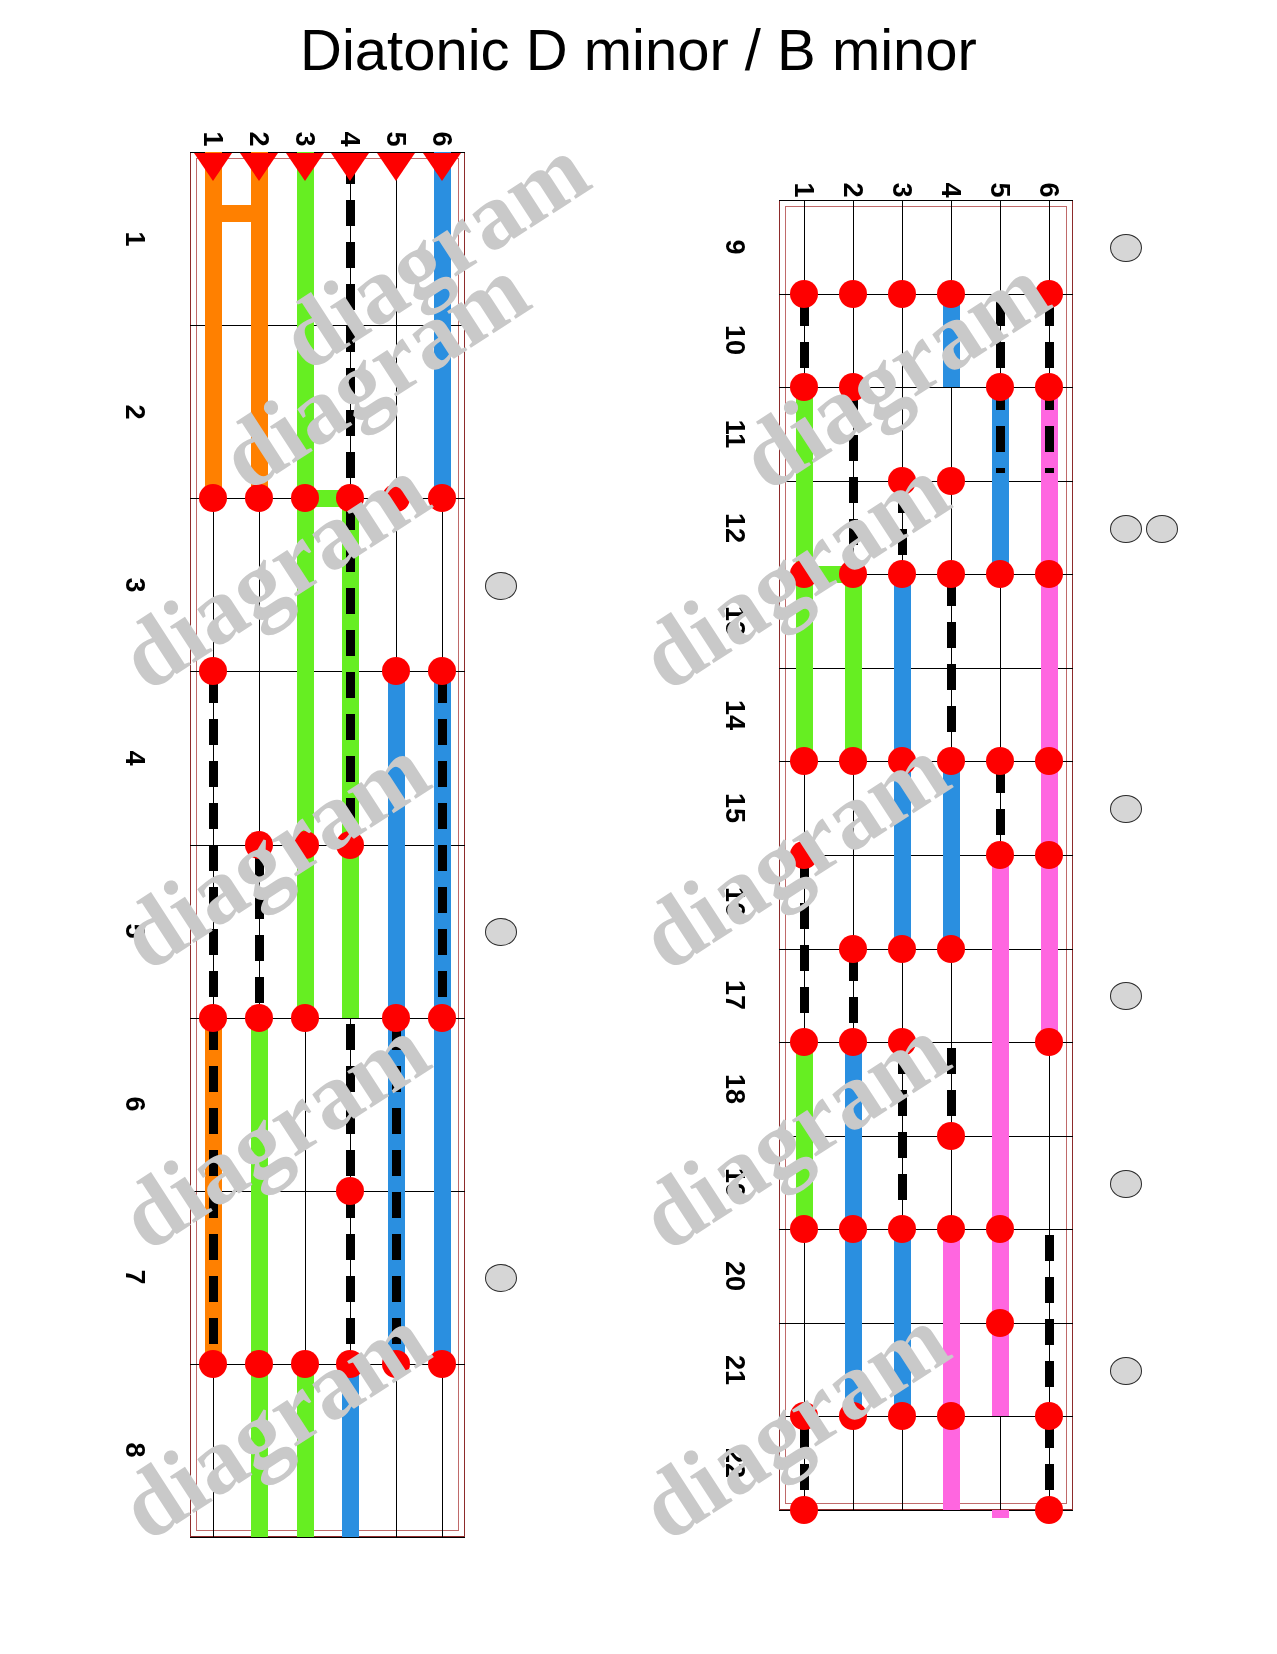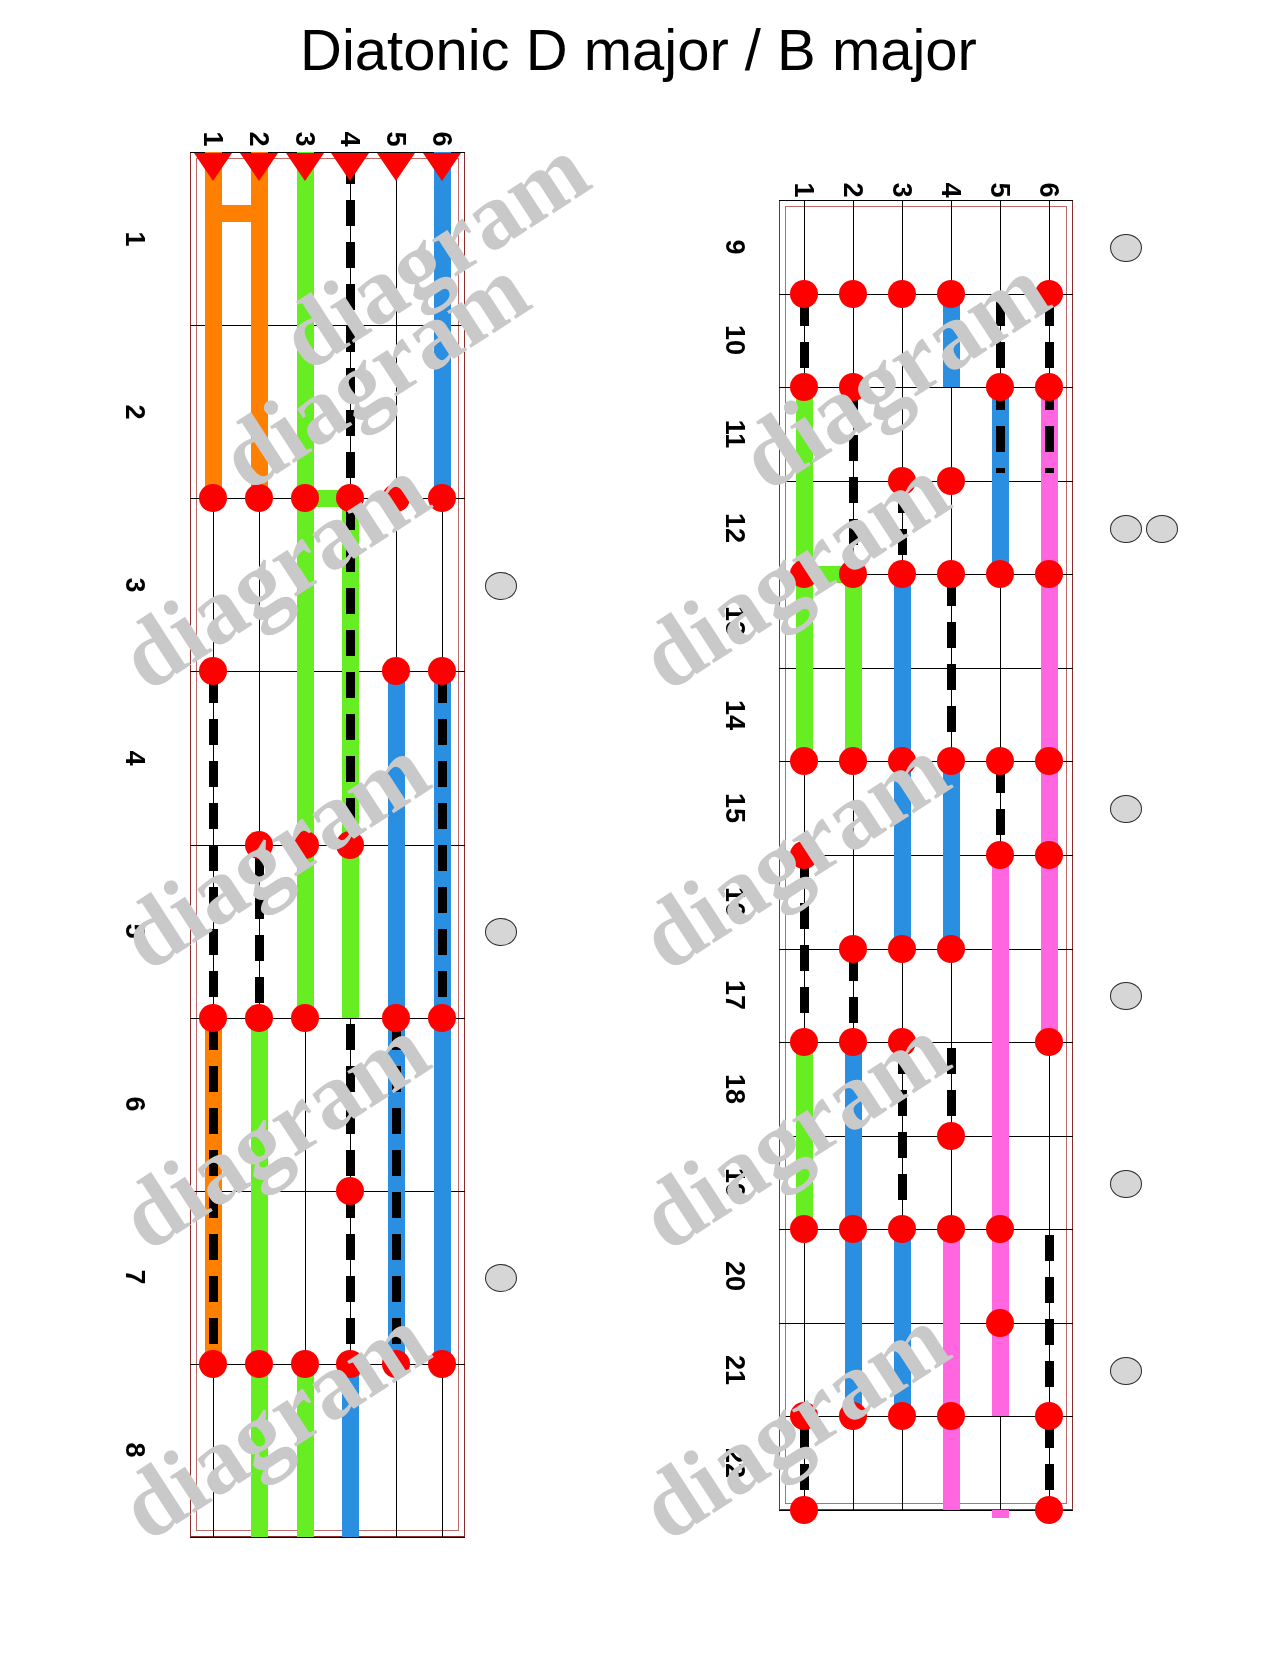--- a/index.html
+++ b/index.html
@@ -58,21 +58,21 @@
   
   .wm{position:absolute;color:#c9c9c9;font-size:95px;font-weight:bold;
       font-family:"Liberation Serif",serif;white-space:nowrap;
       transform-origin:0 0;user-select:none;}
 </style>
 </head>
 <body>
 
 <div id="page">
 
-  <div id="title">Diatonic D major / B major</div>
+  <div id="title">Diatonic D minor / B minor</div>
 
   <div id="boards">
       <div class="board-wrap" style="left: 0px; top: 0px; width: 1277px; height: 1654px;">
         <div class="board" style="left: 190px; top: 152px; width: 275px; height: 1385px; border-color: rgb(141, 43, 43);"></div>
         <div class="board-inner" style="left: 196px; top: 158px; width: 263px; height: 1373px; border-color: rgb(192, 106, 106);"></div>
         <div class="stringline" style="left: 212.917px; top: 152px; height: 1385px; background: rgb(0, 0, 0);"></div>
         <div class="stringline" style="left: 258.75px; top: 152px; height: 1385px; background: rgb(0, 0, 0);"></div>
         <div class="stringline" style="left: 304.583px; top: 152px; height: 1385px; background: rgb(0, 0, 0);"></div>
         <div class="stringline" style="left: 350.417px; top: 152px; height: 1385px; background: rgb(0, 0, 0);"></div>
         <div class="stringline" style="left: 396.25px; top: 152px; height: 1385px; background: rgb(0, 0, 0);"></div>

